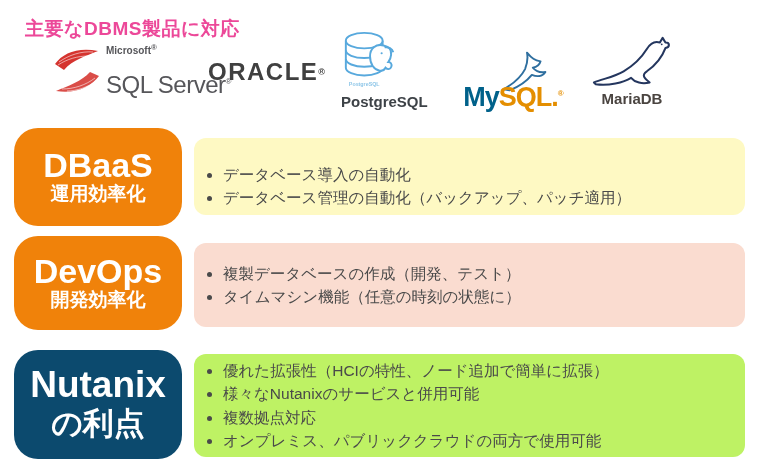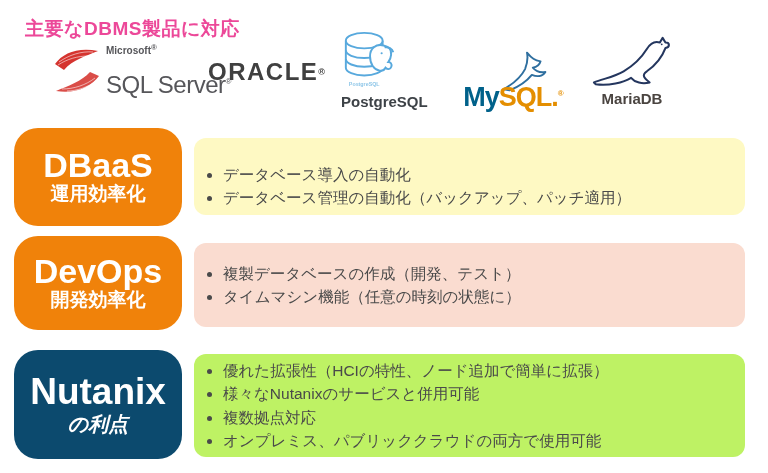--- a/index.html
+++ b/index.html
@@ -41,21 +41,21 @@
     text-align:center;
   }
   .badge-title { font-weight:bold; line-height:1.05; }
   .badge-sub   { font-weight:bold; line-height:1.2; }
   .badge-1 { top:128px; height:98px; }
   .badge-2 { top:236px; height:94px; }
   .badge-3 { top:350px; height:109px; }
   .badge-1 .badge-title, .badge-2 .badge-title { font-size:34px; }
   .badge-1 .badge-sub,   .badge-2 .badge-sub   { font-size:19px; }
   .badge-3 .badge-title { font-size:37px; }
-  .badge-3 .badge-sub   { font-size:20px;font-style:italic; }
+  .badge-3 .badge-sub   { font-size:31px; }
 
   .panel {
     left:194px; width:551px; border-radius:12px;
     display:flex; flex-direction:column; justify-content:center;
     padding:6px 10px 6px 12px;
   }
   .panel-1 { top:138px; height:77px; }
   .panel-2 { top:243px; height:84px; }
   .panel-3 { top:354px; height:103px; }
   .panel ul { list-style:disc; padding-left:17px; }

